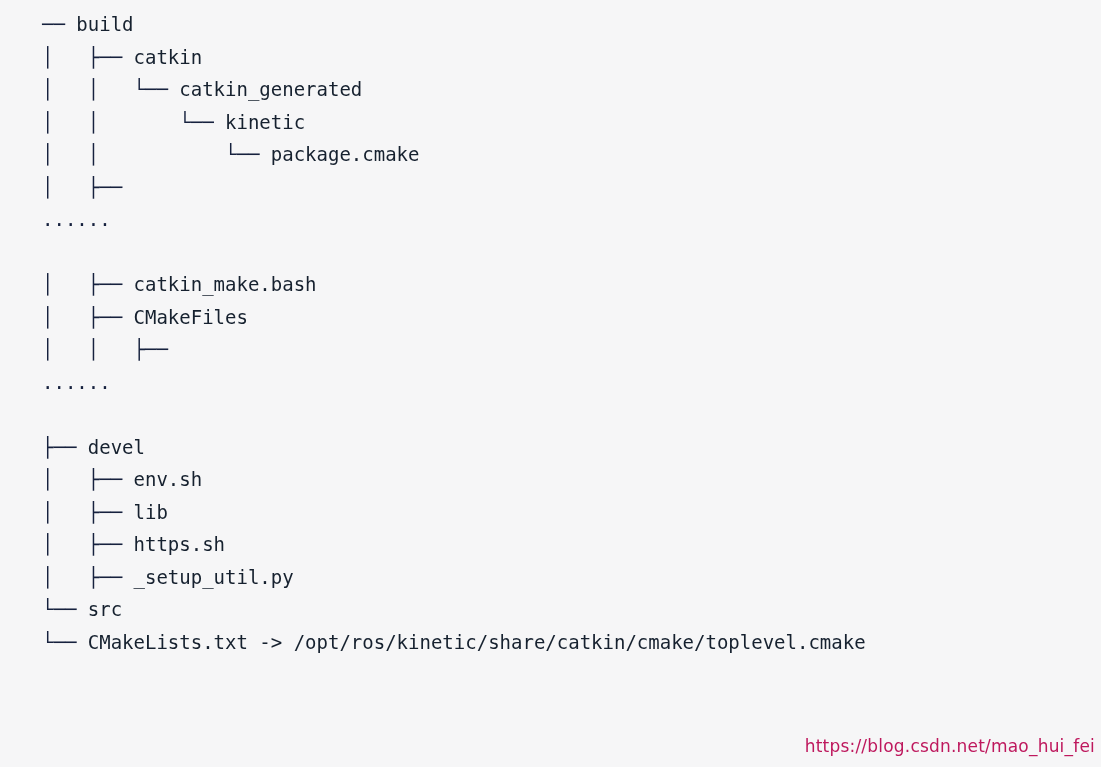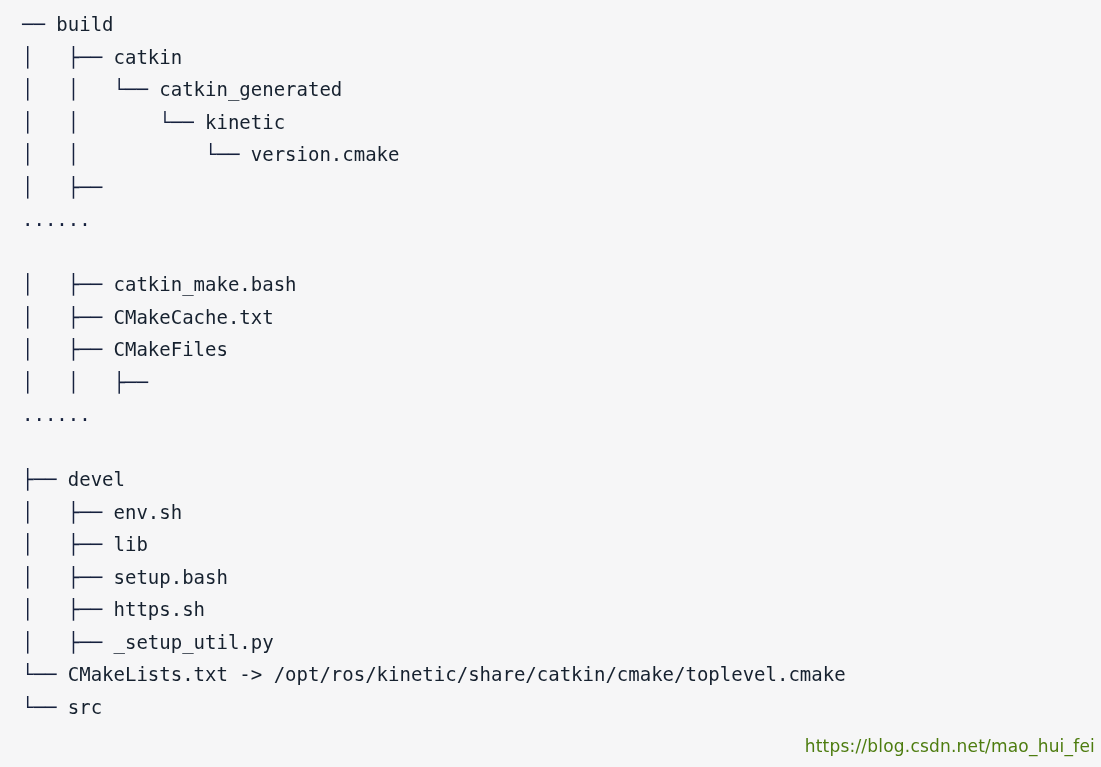--- a/index.html
+++ b/index.html
@@ -15,20 +15,21 @@
     position: relative;
   }
 
   #tree {
     position: absolute;
     left: 0;
     top: 0;
     width: 1101px;
     padding-top: 8px;
     box-sizing: border-box;
+    padding-left: 20px;
   }
 
   .line {
     height: 32.5px;
     line-height: 32.5px;
     font-size: 19px;
     white-space: pre;
     padding-left: 22px;
     color: #1a1a2e;
     letter-spacing: 0px;
@@ -63,33 +64,31 @@
   }
 </style>
 </head>
 <body style="background: rgb(246, 246, 247);">
 
 <div id="tree">
     <div class="line"><span class="glyphs">── </span><span class="name">build</span></div>
     <div class="line"><span class="glyphs">│   ├── </span><span class="name">catkin</span></div>
     <div class="line"><span class="glyphs">│   │   └── </span><span class="name">catkin_generated</span></div>
     <div class="line"><span class="glyphs">│   │       └── </span><span class="name">kinetic</span></div>
-    <div class="line"><span class="glyphs">│   │           └── </span><span class="name">version.cmake</span></div>
+    <div class="line"><span class="glyphs">│   │           └── </span><span class="name">package.cmake</span></div>
     <div class="line"><span class="glyphs">│   ├──</span><span class="name"></span></div>
     <div class="line dots"><span>......</span></div>
     <div class="line spacer"></div>
     <div class="line"><span class="glyphs">│   ├── </span><span class="name">catkin_make.bash</span></div>
-    <div class="line"><span class="glyphs">│   ├── </span><span class="name">CMakeCache.txt</span></div>
     <div class="line"><span class="glyphs">│   ├── </span><span class="name">CMakeFiles</span></div>
     <div class="line"><span class="glyphs">│   │   ├──</span><span class="name"></span></div>
     <div class="line dots"><span>......</span></div>
     <div class="line spacer"></div>
     <div class="line"><span class="glyphs">├── </span><span class="name">devel</span></div>
     <div class="line"><span class="glyphs">│   ├── </span><span class="name">env.sh</span></div>
     <div class="line"><span class="glyphs">│   ├── </span><span class="name">lib</span></div>
-    <div class="line"><span class="glyphs">│   ├── </span><span class="name">setup.bash</span></div>
     <div class="line"><span class="glyphs">│   ├── </span><span class="name">https.sh</span></div>
     <div class="line"><span class="glyphs">│   ├── </span><span class="name">_setup_util.py</span></div>
+    <div class="line"><span class="glyphs">└── </span><span class="name">src</span></div>
     <div class="line"><span class="glyphs">└── </span><span class="name">CMakeLists.txt -&gt; /opt/ros/kinetic/share/catkin/cmake/toplevel.cmake</span></div>
-    <div class="line"><span class="glyphs">└── </span><span class="name">src</span></div>
   </div>
 
-<div id="watermark" style="color: #4d7c0f;">https://blog.csdn.net/mao_hui_fei</div>
+<div id="watermark" style="color: #be185d;">https://blog.csdn.net/mao_hui_fei</div>
 
 </body></html>

